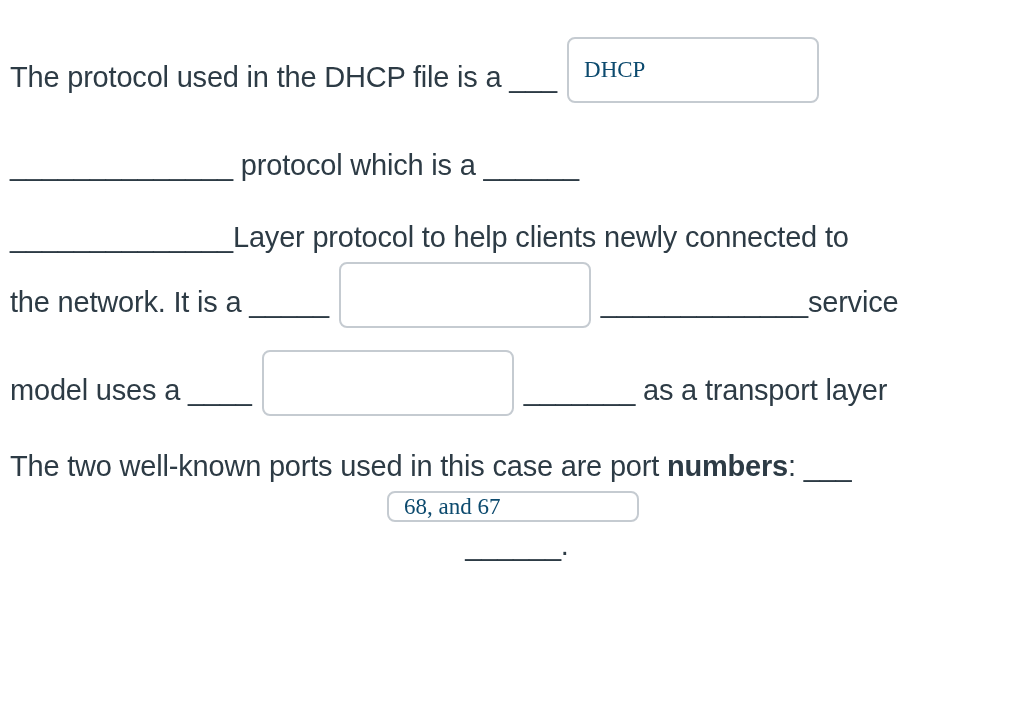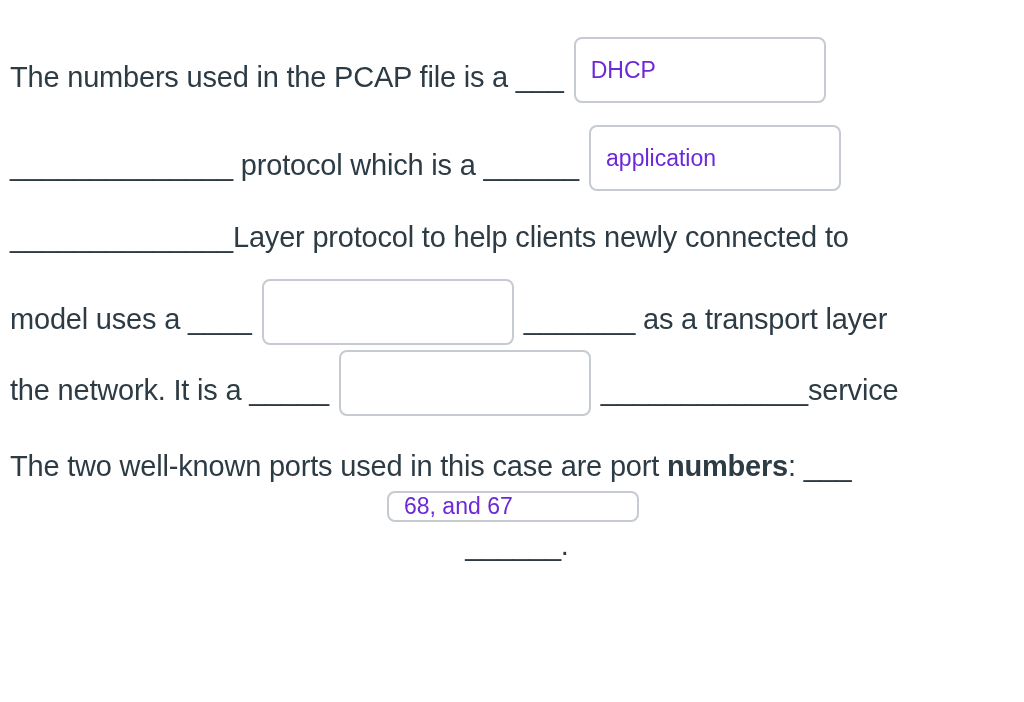--- a/index.html
+++ b/index.html
@@ -43,23 +43,23 @@
     font-weight: bold;
   }
   input.blank {
     box-sizing: border-box;
     width: 252px;
     height: 66px;
     margin: 0 10px;
     border: 2px solid #c5cbd1;
     border-radius: 8px;
     background: #ffffff;
-    font-family: Liberation Sans, sans-serif;
+    font-family: Liberation Serif, serif;
     font-size: 23px;
-    color: #6d28d9;
+    color: #0c4a6e;
     padding: 0 15px;
     outline: none;
   }
   .line-8 input.blank {
     margin-left: 2px;
   }
   
   .line-1 { margin-top: 37px; }
   .line-2 { margin-top: 22px; }
   .line-3 { margin-top: 26px; }
@@ -68,43 +68,42 @@
   .line-6 { margin-top: 27px; }
   .line-7 { margin-top: 30px; }
   .line-8 { margin-top: 5px; height: 68px; flex-direction: column; }
 </style>
 </head>
 <body>
 
 <div class="question">
 
   <div class="line with-box line-1">
-    <span class="txt">The numbers used in the PCAP file is a ___</span>
+    <span class="txt">The protocol used in the DHCP file is a ___</span>
     <input class="blank" type="text" value="DHCP" style="">
   </div>
 
   <div class="line with-box line-2">
     <span class="txt">______________ protocol which is a ______</span>
-    <input class="blank" type="text" value="application" style="">
   </div>
 
   <div class="line line-3">
     <span class="txt">______________Layer protocol to help clients newly connected to</span>
   </div>
 
+  <div class="line with-box line-4">
+    <span class="txt">the network. It is a _____</span>
+    <input class="blank" type="text" value="" style="">
+    <span class="txt">_____________service</span>
+  </div>
+
   <div class="line with-box line-5">
     <span class="txt">model uses a ____</span>
     <input class="blank" type="text" value="" style="">
     <span class="txt">_______ as a transport layer</span>
-  </div>
-
-  <div class="line with-box line-4">
-    <span class="txt">the network. It is a _____</span>
-    <input class="blank" type="text" value="" style="">
-    <span class="txt">_____________service</span>
   </div>
 
 
   <div class="line line-7">
     <span class="txt"><span>The two well-known ports used in this case are port </span><span class="bold-u">numbers</span><span>: ___</span></span>
   </div>
 
   <div class="line with-box line-8">
     <input class="blank" type="text" value="68, and 67" style="">
     <span class="txt">______.</span>

